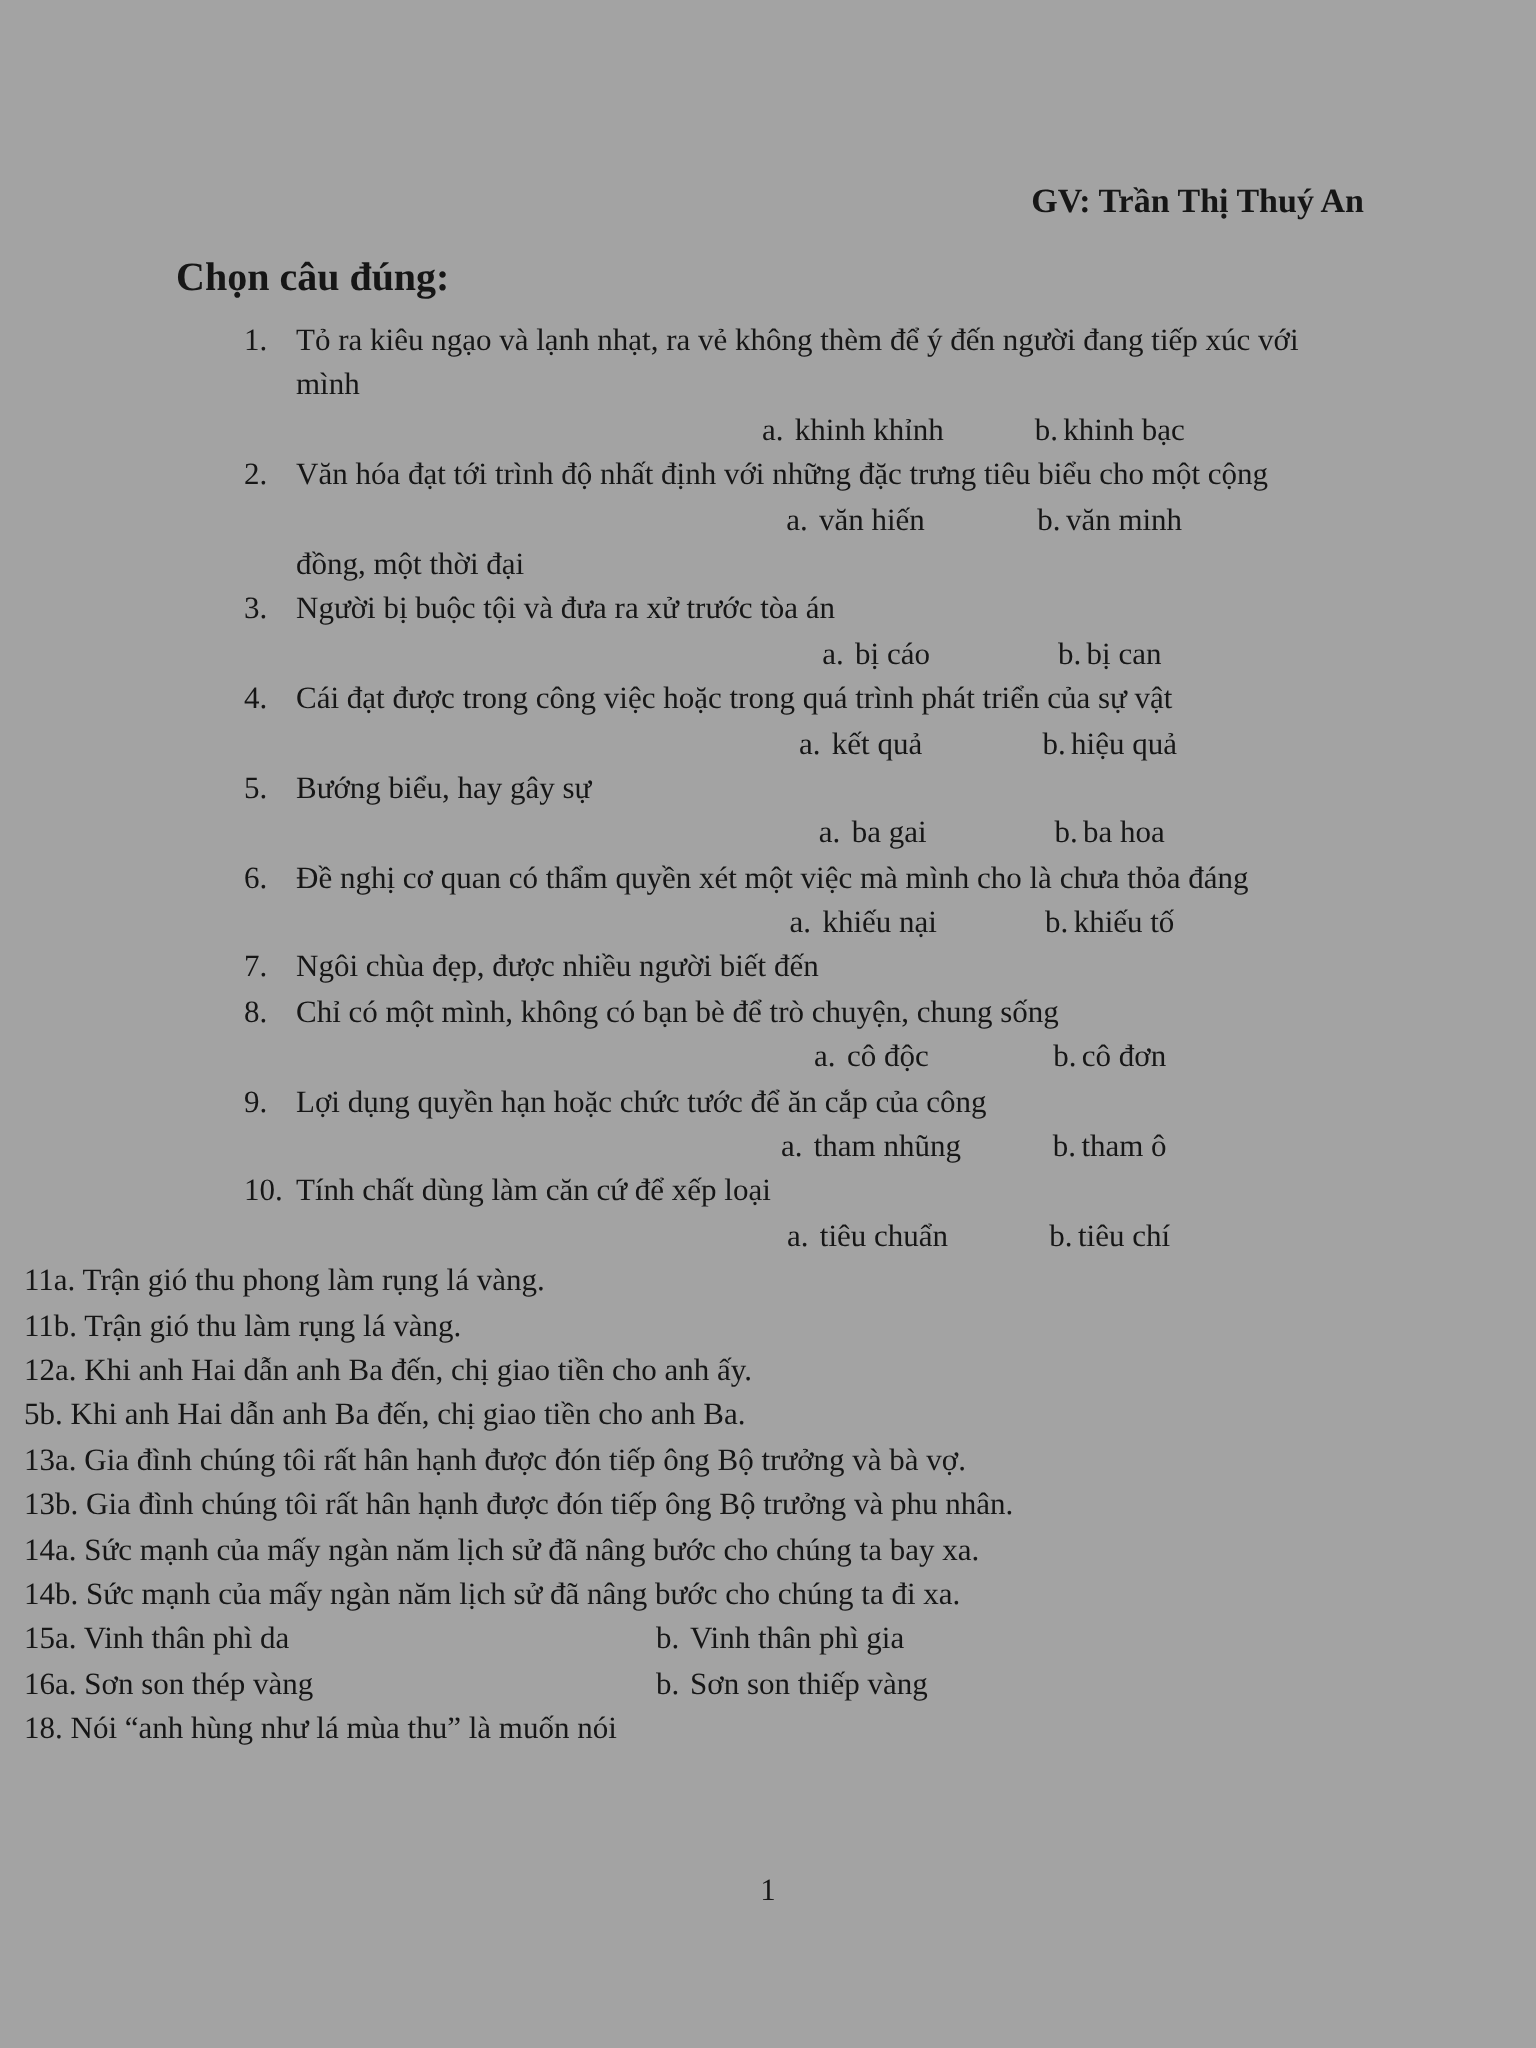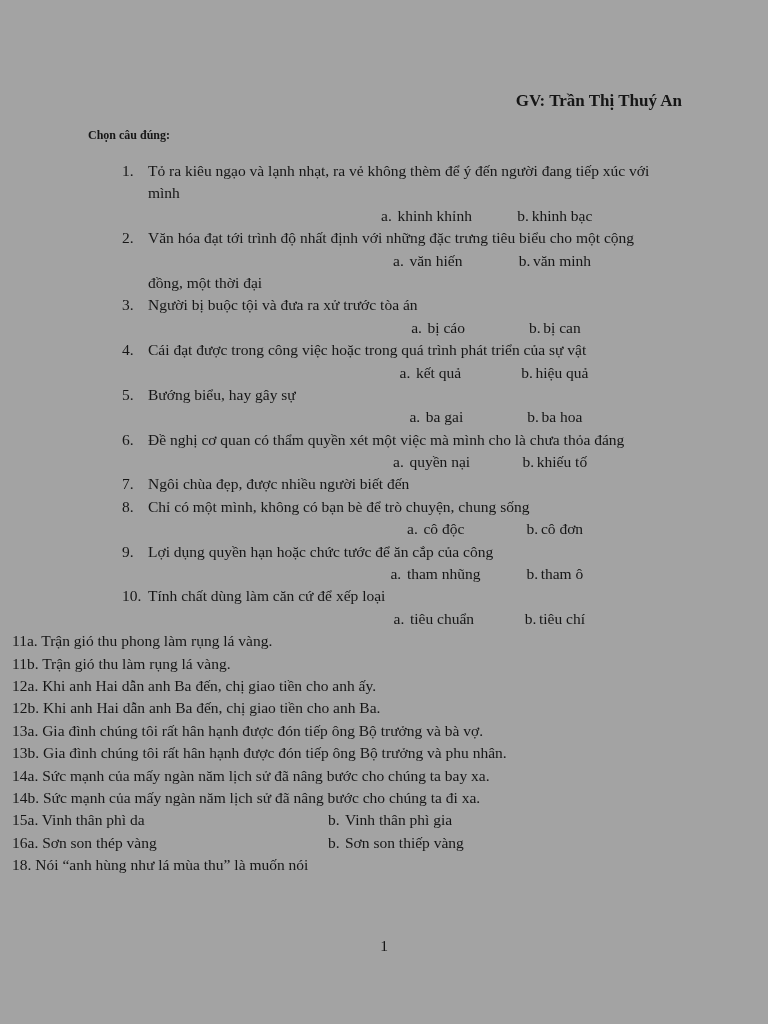--- a/index.html
+++ b/index.html
@@ -11,21 +11,21 @@
     color:#161616;
     font-family:Liberation Serif, serif;
     overflow:hidden;
   }
   .author{
     position:absolute;top:91px;right:86px;
     font-size:17px;font-weight:700;white-space:nowrap;
   }
   .heading{
     position:absolute;top:128px;left:88px;
-    font-size:12px;font-weight:700;white-space:nowrap;
+    font-size:20px;font-weight:700;white-space:nowrap;
   }
   .content{position:absolute;top:160px;left:0;width:768px;margin-left:12px;}
   .line{
     height:22.4px;line-height:22.4px;
     font-size:15.5px;white-space:nowrap;
   }
   .q-line{padding-left:136px;}
   .num{display:inline-block;width:26px;margin-left:-26px;}
   .opt-row{padding-left:133px;text-align:center;}
   .opt-a{display:inline-block;width:182px;}
@@ -53,32 +53,32 @@
       <div class="line q-line"><span class="num">2.</span><span>Văn hóa đạt tới trình độ nhất định với những đặc trưng tiêu biểu cho một cộng</span></div>
       <div class="line opt-row"><span class="opt-a"><span class="lab lab-a">a.</span><span>văn hiến</span></span><span class="opt-b"><span class="lab lab-b">b.</span><span>văn minh</span></span></div>
       <div class="line q-line"><span>đồng, một thời đại</span></div>
       <div class="line q-line"><span class="num">3.</span><span>Người bị buộc tội và đưa ra xử trước tòa án</span></div>
       <div class="line opt-row"><span class="opt-a"><span class="lab lab-a">a.</span><span>bị cáo</span></span><span class="opt-b"><span class="lab lab-b">b.</span><span>bị can</span></span></div>
       <div class="line q-line"><span class="num">4.</span><span>Cái đạt được trong công việc hoặc trong quá trình phát triển của sự vật</span></div>
       <div class="line opt-row"><span class="opt-a"><span class="lab lab-a">a.</span><span>kết quả</span></span><span class="opt-b"><span class="lab lab-b">b.</span><span>hiệu quả</span></span></div>
       <div class="line q-line"><span class="num">5.</span><span>Bướng biểu, hay gây sự</span></div>
       <div class="line opt-row"><span class="opt-a"><span class="lab lab-a">a.</span><span>ba gai</span></span><span class="opt-b"><span class="lab lab-b">b.</span><span>ba hoa</span></span></div>
       <div class="line q-line"><span class="num">6.</span><span>Đề nghị cơ quan có thẩm quyền xét một việc mà mình cho là chưa thỏa đáng</span></div>
-      <div class="line opt-row"><span class="opt-a"><span class="lab lab-a">a.</span><span>quyền nại</span></span><span class="opt-b"><span class="lab lab-b">b.</span><span>khiếu tố</span></span></div>
+      <div class="line opt-row"><span class="opt-a"><span class="lab lab-a">a.</span><span>khiếu nại</span></span><span class="opt-b"><span class="lab lab-b">b.</span><span>khiếu tố</span></span></div>
       <div class="line q-line"><span class="num">7.</span><span>Ngôi chùa đẹp, được nhiều người biết đến</span></div>
       <div class="line q-line"><span class="num">8.</span><span>Chỉ có một mình, không có bạn bè để trò chuyện, chung sống</span></div>
       <div class="line opt-row"><span class="opt-a"><span class="lab lab-a">a.</span><span>cô độc</span></span><span class="opt-b"><span class="lab lab-b">b.</span><span>cô đơn</span></span></div>
       <div class="line q-line"><span class="num">9.</span><span>Lợi dụng quyền hạn hoặc chức tước để ăn cắp của công</span></div>
       <div class="line opt-row"><span class="opt-a"><span class="lab lab-a">a.</span><span>tham nhũng</span></span><span class="opt-b"><span class="lab lab-b">b.</span><span>tham ô</span></span></div>
       <div class="line q-line"><span class="num">10.</span><span>Tính chất dùng làm căn cứ để xếp loại</span></div>
       <div class="line opt-row"><span class="opt-a"><span class="lab lab-a">a.</span><span>tiêu chuẩn</span></span><span class="opt-b"><span class="lab lab-b">b.</span><span>tiêu chí</span></span></div>
       <div class="line s-line"><span>11a.</span><span> Trận gió thu phong làm rụng lá vàng.</span></div>
       <div class="line s-line"><span>11b.</span><span> Trận gió thu làm rụng lá vàng.</span></div>
       <div class="line s-line"><span>12a.</span><span> Khi anh Hai dẫn anh Ba đến, chị giao tiền cho anh ấy.</span></div>
-      <div class="line s-line"><span>12b.</span><span> Khi anh Hai dẫn anh Ba đến, chị giao tiền cho anh Ba.</span></div>
+      <div class="line s-line"><span>5b.</span><span> Khi anh Hai dẫn anh Ba đến, chị giao tiền cho anh Ba.</span></div>
       <div class="line s-line"><span>13a.</span><span> Gia đình chúng tôi rất hân hạnh được đón tiếp ông Bộ trưởng và bà vợ.</span></div>
       <div class="line s-line"><span>13b.</span><span> Gia đình chúng tôi rất hân hạnh được đón tiếp ông Bộ trưởng và phu nhân.</span></div>
       <div class="line s-line"><span>14a.</span><span> Sức mạnh của mấy ngàn năm lịch sử đã nâng bước cho chúng ta bay xa.</span></div>
       <div class="line s-line"><span>14b.</span><span> Sức mạnh của mấy ngàn năm lịch sử đã nâng bước cho chúng ta đi xa.</span></div>
       <div class="line p-line"><span>15a.</span><span> Vinh thân phì da</span><span class="pair-b"><span class="lab lab-b">b.</span><span>Vinh thân phì gia</span></span></div>
       <div class="line p-line"><span>16a.</span><span> Sơn son thép vàng</span><span class="pair-b"><span class="lab lab-b">b.</span><span>Sơn son thiếp vàng</span></span></div>
       <div class="line s-line"><span>18.</span><span> Nói “anh hùng như lá mùa thu” là muốn nói</span></div>
     </div>
   <div class="page-num">1</div>
 </div>

